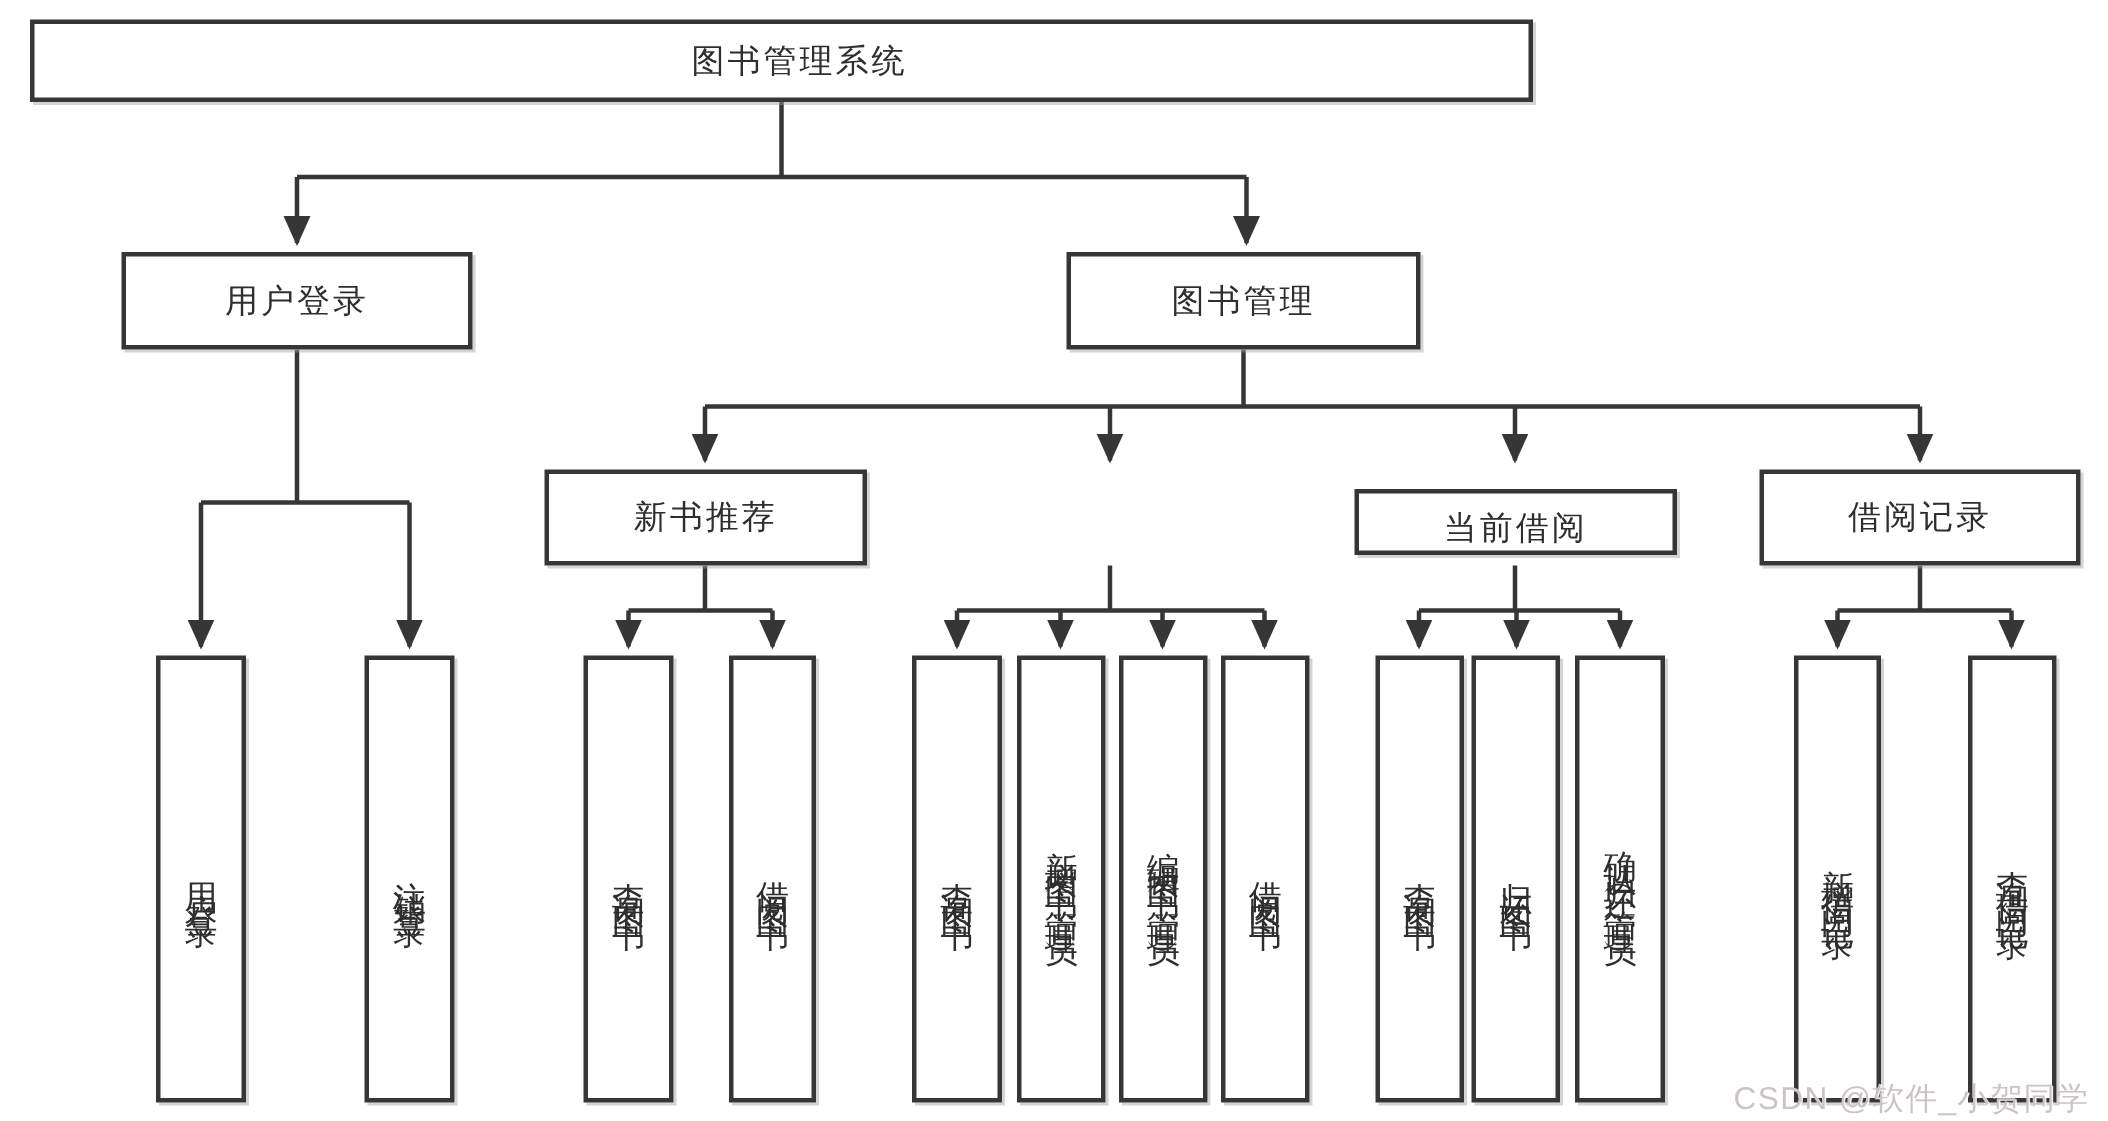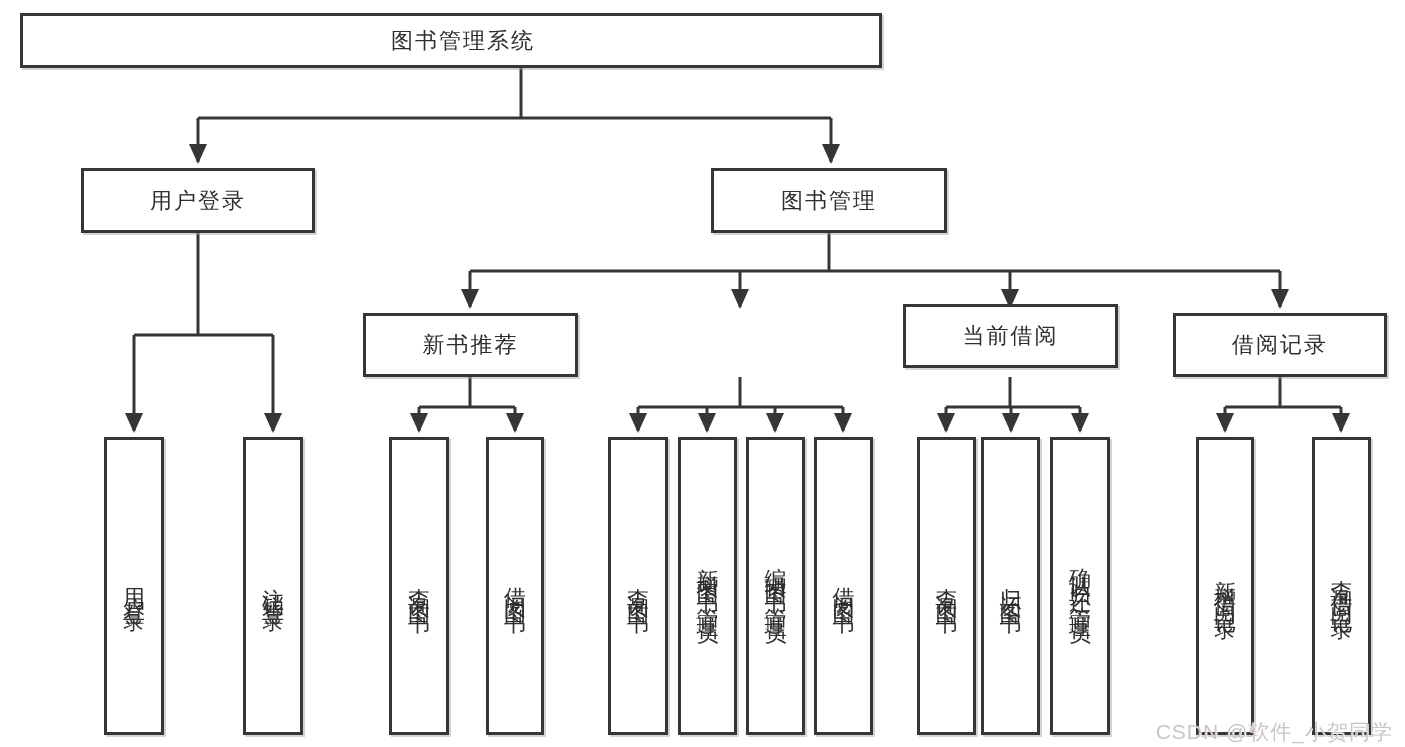--- a/index.html
+++ b/index.html
@@ -105,35 +105,35 @@
       <path d="M1011 407 V431" marker-end="url(#arw)"></path>
       <path d="M1080 407 V431" marker-end="url(#arw)"></path>
 
       <path d="M1280 377 V407"></path>
       <path d="M1225 407 H1341"></path>
       <path d="M1225 407 V431" marker-end="url(#arw)"></path>
       <path d="M1341 407 V431" marker-end="url(#arw)"></path>
     </g>
   </svg>
 
-  <div class="box" style="left:20px; top:13px; width:862px; height:55px;padding-left:24px;">
+  <div class="box" style="left:20px; top:13px; width:1002px; height:55px;padding-left:24px;">
     <span class="hlabel">图书管理系统</span>
   </div>
 
   <div class="box" style="left:81px; top:168px; width:234px; height:65px;">
     <span class="hlabel">用户登录</span>
   </div>
   <div class="box" style="left:711px; top:168px; width:236px; height:65px;">
     <span class="hlabel">图书管理</span>
   </div>
 
   <div class="box" style="left:363px; top:313px; width:215px; height:64px;">
     <span class="hlabel">新书推荐</span>
   </div>
-  <div class="box" style="left:903px; top:304px; width:215px; height:64px;">
+  <div class="box" style="left:903px; top:326px; width:215px; height:44px;align-items:flex-end;">
     <span class="hlabel">当前借阅</span>
   </div>
   <div class="box" style="left:1173px; top:313px; width:214px; height:64px;">
     <span class="hlabel">借阅记录</span>
   </div>
 
   <div class="box leaf" style="left:104px; top:437px; width:60px; height:298px;">
     <span class="vlabel">用户登录</span>
   </div>
   <div class="box leaf" style="left:243px; top:437px; width:60px; height:298px;">

